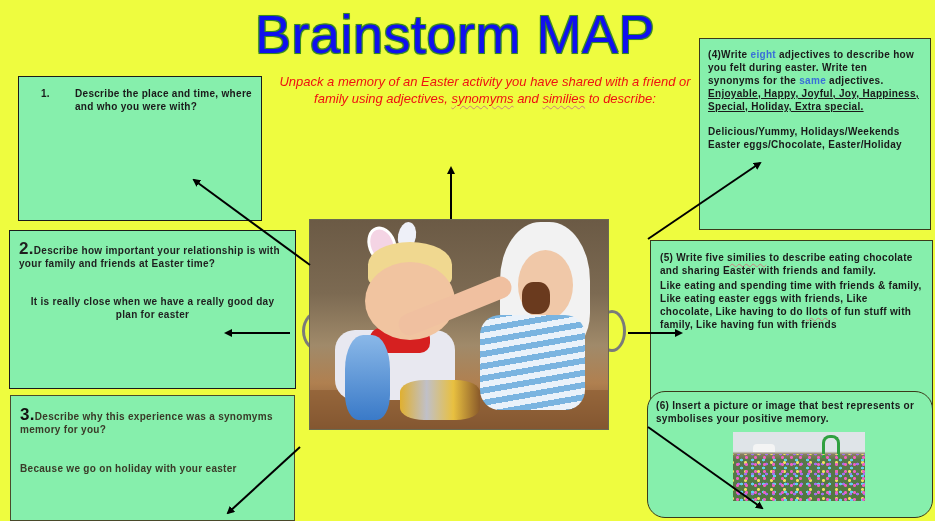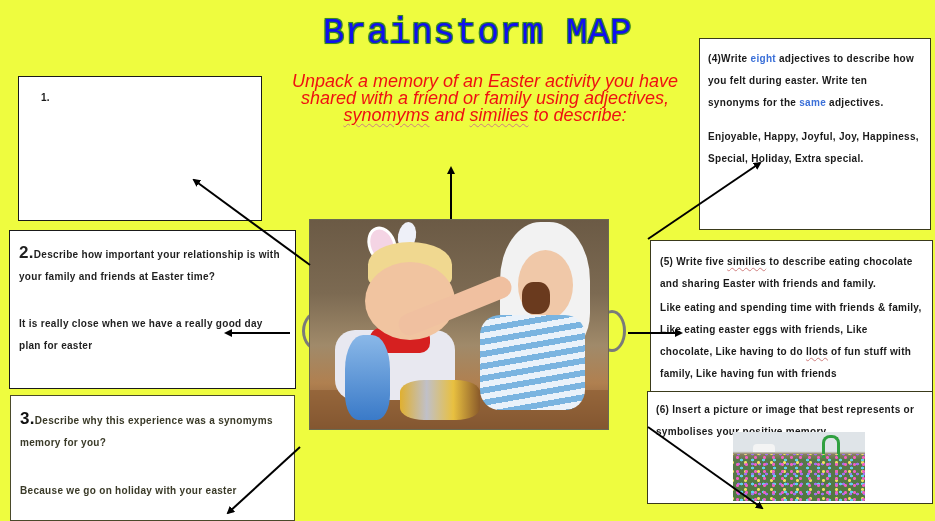--- a/index.html
+++ b/index.html
@@ -4,54 +4,54 @@
 <style>
   html, body { margin:0; padding:0; }
   body {
     width:935px; height:521px; overflow:hidden; position:relative;
     background:#eefc3f;
     font-family:"Liberation Sans", sans-serif;
     color:#1a1a1a;
   }
   .title {
     position:absolute; left:255px; top:2px; width:445px; height:64px;
-    font-family:Liberation Mono, monospace;
-    font-size:36px; line-height:64px; color:#1010ee;
-    text-align:center; letter-spacing:0.5px;
+    font-family:Liberation Sans, sans-serif;
+    font-size:54px; line-height:64px; color:#1010ee;
+    text-align:left; letter-spacing:0.5px;
     text-shadow:
       -1px -1px 0 #3a8a20, 1px -1px 0 #3a8a20,
       -1px 1px 0 #3a8a20, 1px 1px 0 #3a8a20,
       0 0 2px #3a8a20;
     white-space:nowrap;
   }
   .subtitle {
     position:absolute; left:272px; top:73px; width:426px;
-    font-size:18px; line-height:17px; color:#ee1111; font-style:italic;
+    font-size:13px; line-height:17px; color:#ee1111; font-style:italic;
     text-align:center;
   }
   .squig {
     text-decoration:underline wavy #d08080; text-decoration-thickness:1px;
     text-underline-offset:2px;
   }
   .box {
     position:absolute; border:1.5px solid #1a1a1a; box-sizing:border-box;
-    background:#ffffff; font-weight:bold; font-size:10px; line-height:22px;
+    background:#86efac; font-weight:bold; font-size:10px; line-height:13px;
     letter-spacing:0.3px;
   }
   .box p { margin:0; }
   .num-big { font-size:17px; font-weight:bold; }
   .blue { color:#3a6fd8; }
   .b1 { left:18px; top:76px; width:244px; height:145px; padding:10px 8px; }
   .b1 .q { display:flex; }
   .b1 .q .n { width:34px; padding-left:14px; flex:none; }
   .b2 { left:9px; top:230px; width:287px; height:159px; padding:11px 9px; color:#1f1f1f; }
   .b3 { left:10px; top:395px; width:285px; height:126px; padding:12px 9px; color:#3a3a28; border-color:#4a4a2a; }
   .b4 { left:699px; top:38px; width:232px; height:192px; padding:9px 8px; border-color:#3a3a1a; }
   .b5 { left:650px; top:240px; width:283px; height:176px; padding:10px 9px; border-color:#3a3a1a; }
-  .b6 { left:647px; top:391px; width:286px; height:113px; padding:7px 8px; border-color:#3a3a1a; }
+  .b6 { left:647px; top:391px; width:286px; height:127px; padding:7px 8px; border-color:#3a3a1a;border-radius:18px; }
   .photo {
     position:absolute; left:309px; top:219px; width:300px; height:211px;
     border:1.5px solid #6a6a50; box-sizing:border-box; overflow:hidden;
     background:linear-gradient(180deg,#6b5a45 0%,#7c6a52 35%,#a08a6a 60%,#b08050 78%,#7a5232 100%);
   }
   .photo .kid1 { position:absolute; left:55px; top:30px; width:90px; height:90px; border-radius:50%; background:#f1c4a0; }
   .photo .hair1 { position:absolute; left:58px; top:22px; width:84px; height:45px; border-radius:50% 50% 20% 20%; background:#f0d890; }
   .photo .ear1 { position:absolute; left:58px; top:6px; width:22px; height:32px; border-radius:50%; background:#f4d4e4; border:3px solid #fff; transform:rotate(-20deg); }
   .photo .ear2 { position:absolute; left:88px; top:2px; width:18px; height:28px; border-radius:50%; background:#eef0f8; transform:rotate(10deg); }
   .photo .shirt1 { position:absolute; left:25px; top:110px; width:120px; height:70px; border-radius:20px; background:#e8e8f0; }
@@ -87,36 +87,38 @@
 </head>
 <body>
 
 <div class="title">Brainstorm MAP</div>
 
 <div class="subtitle"><span>Unpack a memory of an Easter activity you have shared with a friend or family using adjectives, </span><span class="squig">synomyms</span><span> and </span><span class="squig">similies</span><span> to describe:</span></div>
 
 <div class="box b1">
   <div class="q">
     <span class="n">1.</span>
+    <span>Describe the place and time, where and who you were with?</span>
   </div>
 </div>
 
 <div class="box b2">
   <p><span class="num-big">2.</span><span>Describe how important your relationship is with your family and friends at Easter time?</span></p>
-  <p style="margin-top:25px;">It is really close when we have a really good day plan for easter</p>
+  <p style="margin-top:25px;text-align:center;">It is really close when we have a really good day plan for easter</p>
 </div>
 
 <div class="box b3">
   <p><span class="num-big" style="color:#111;">3.</span><span>Describe why this experience  was a synomyms memory for you?</span></p>
   <p style="margin-top:26px;">Because we go on holiday with your easter</p>
 </div>
 
 <div class="box b4">
   <p><span>(4)Write </span><span class="blue">eight</span><span> adjectives to describe how you felt during easter. Write ten synonyms for the </span><span class="blue">same</span><span> adjectives.</span></p>
-  <p style="margin-top:12px;">Enjoyable, Happy, Joyful, Joy, Happiness, Special, Holiday, Extra special.</p>
+  <p style="text-decoration:underline;">Enjoyable, Happy, Joyful, Joy, Happiness, Special, Holiday, Extra special.</p>
+  <p style="margin-top:12px;">Delicious/Yummy,  Holidays/Weekends Easter eggs/Chocolate, Easter/Holiday</p>
 </div>
 
 <div class="box b5">
   <p><span>(5) Write five </span><span class="squig">similies</span><span> to describe eating chocolate and sharing Easter with friends and family.</span></p>
   <p style="margin-top:2px;"><span>Like eating and spending time with friends &amp; family, Like eating easter eggs with friends, Like chocolate, Like having to do </span><span class="squig">llots</span><span> of fun stuff with family, Like having fun with friends</span></p>
 </div>
 
 <div class="box b6">
   <p>(6) Insert a picture or image that best represents or symbolises your positive memory.</p>
 </div>

